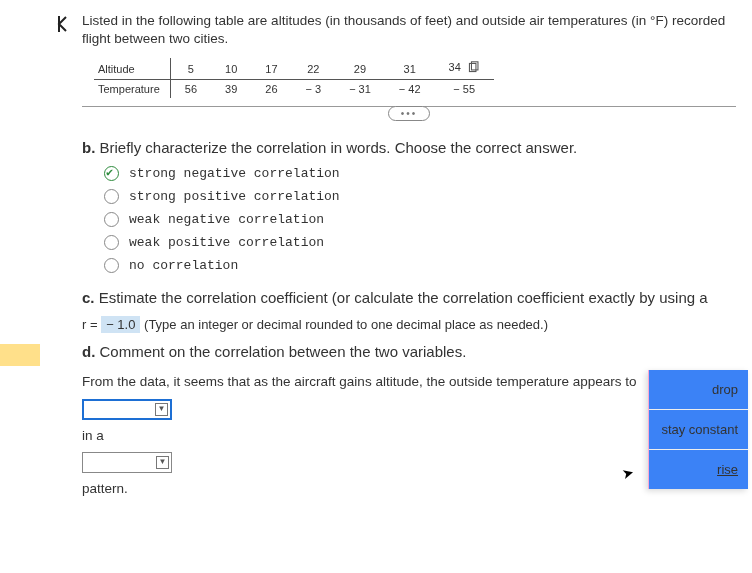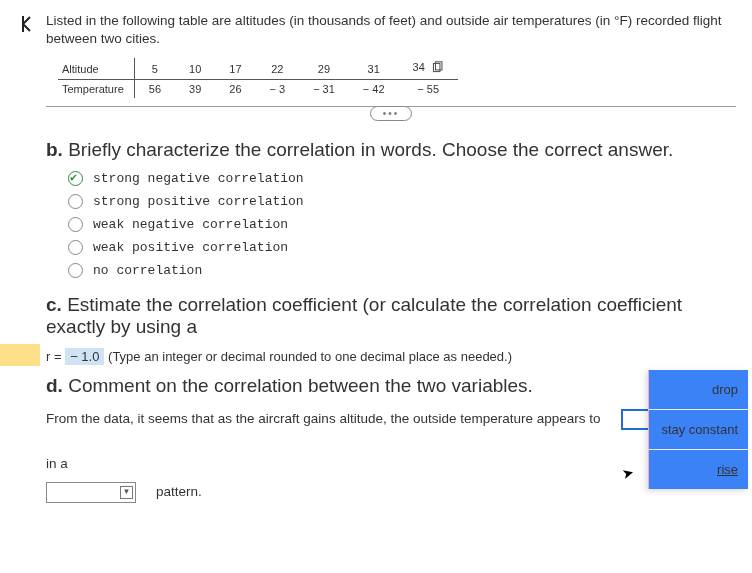--- a/index.html
+++ b/index.html
@@ -1,42 +1,42 @@
 <!DOCTYPE html>
 <html><head>
 <meta charset="utf-8">
 <style>
 * { box-sizing: border-box; margin: 0; padding: 0; }
 body { font-family: Arial, sans-serif; font-size: 13px; color: #333; background: #fff; width: 752px; height: 573px; overflow: hidden; position: relative; }
-.main { display: flex; padding: 12px 8px 8px 8px; }
+.main { display: flex; padding: 12px 8px 8px 8px; margin-left: 36px; }
 .back-col { width: 38px; flex-shrink: 0; padding-top: 2px; text-align: center; }
 .back-btn { font-size: 20px; cursor: pointer; color: #222; display: inline-block; }
 .content { flex: 1; padding-right: 8px; }
 .intro { font-size: 13.5px; line-height: 1.35; margin-bottom: 10px; }
 .data-table { border-collapse: collapse; margin: 6px 0 6px 12px; font-size: 11px; }
 .data-table td { padding: 3px 14px; text-align: center; }
 .data-table tr:first-child td { border-bottom: 1px solid #555; }
 .data-table td:first-child { text-align: left; border-right: 1px solid #555; padding-left: 4px; padding-right: 10px; }
 .copy-icon { display: inline-block; margin-left: 6px; vertical-align: middle; cursor: pointer; }
 .copy-icon svg { width: 13px; height: 13px; }
 .instruction { margin: 4px 0 8px 0; font-size: 13.5px; }
 .hr-line { border: none; border-top: 1px solid #999; margin: 8px 0; }
 .dots-wrap { text-align: center; margin: -10px 0 18px 0; }
 .dots { display: inline-block; border: 1px solid #888; border-radius: 11px; padding: 1px 12px; font-size: 10px; color: #777; letter-spacing: 2px; background: #fff; cursor: pointer; }
-.part-label { font-size: 19px; margin: 8px 0 10px 0; }
+.part-label { font-size: 15px; margin: 8px 0 10px 0; }
 .part-label b { font-weight: bold; }
 .options { margin: 6px 0 16px 22px; }
 .opt { display: flex; align-items: center; margin: 8px 0; font-family: Liberation Mono, monospace; }
 .radio { width: 15px; height: 15px; border: 1.5px solid #888; border-radius: 50%; margin-right: 10px; cursor: pointer; position: relative; flex-shrink: 0; }
 .radio.checked { border-color: #2e8b3d; background: #fff; }
 .radio.checked::after { content: "✔"; color: #2e8b3d; font-size: 12px; font-weight: bold; position: absolute; left: 1px; top: -2px; }
 .opt-label { font-size: 13px; }
 .input-ans { display: inline-block; background: #cfe3f4; padding: 1px 5px; font-size: 13px; min-width: 32px; text-align: right; }
 .hint { font-size: 13px; }
-.fill-blank { display: flex; flex-wrap: wrap; align-items: center; gap: 20px; margin: 6px 0; font-size: 13.5px; line-height: 1.8; }
+.fill-blank { display: flex; flex-wrap: wrap; align-items: flex-start; gap: 4px; margin: 6px 0; font-size: 13.5px; line-height: 1.8; flex-direction: column; }
 .select-box { display: inline-flex; align-items: center; border: 1px solid #888; height: 21px; padding: 0 2px 0 6px; min-width: 90px; cursor: pointer; background: #fff; }
 .select-box .sel-text { flex: 1; font-size: 12px; }
 .select-box .sel-arrow { border: 1px solid #777; width: 13px; height: 13px; display: flex; align-items: center; justify-content: center; font-size: 8px; color: #555; margin-left: 4px; }
 .select-box.active { border: 2px solid #1d6fd4; }
 .dropdown-panel { position: absolute; right: 4px; top: 370px; background: #3b82f6; border-left: 1px solid #f9a8d4; box-shadow: -2px 2px 6px rgba(0,0,0,0.15); width: 100px; }
 .dd-item { padding: 12px 10px; font-size: 13px; text-align: right; cursor: pointer; border-bottom: 1px solid #eee; }
 .dd-item:last-child { border-bottom: none; text-decoration: underline; }
 .yellow-tab { position: absolute; left: 0; top: 344px; width: 40px; height: 22px; background: #ffe08a; }
 .cursor-arrow { position: absolute; right: 118px; top: 465px; font-size: 14px; color: #000; transform: rotate(-15deg); }
 </style>

